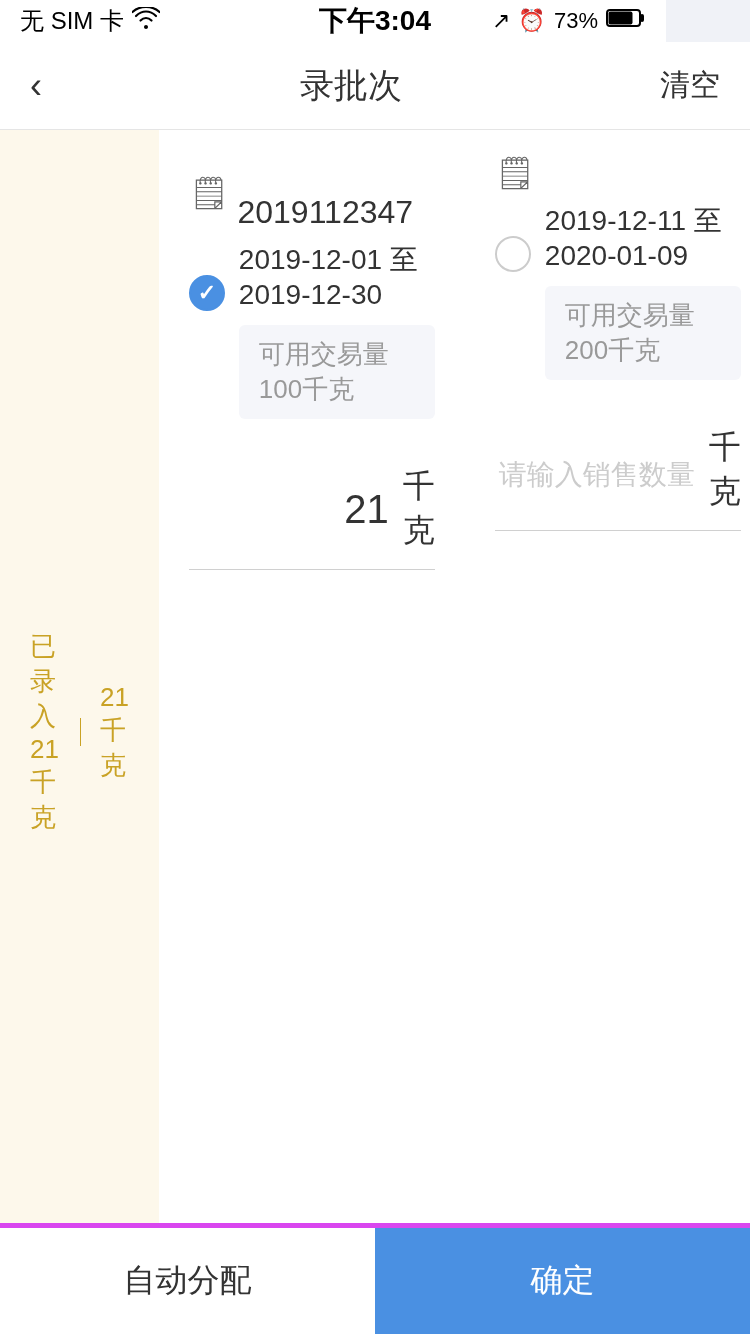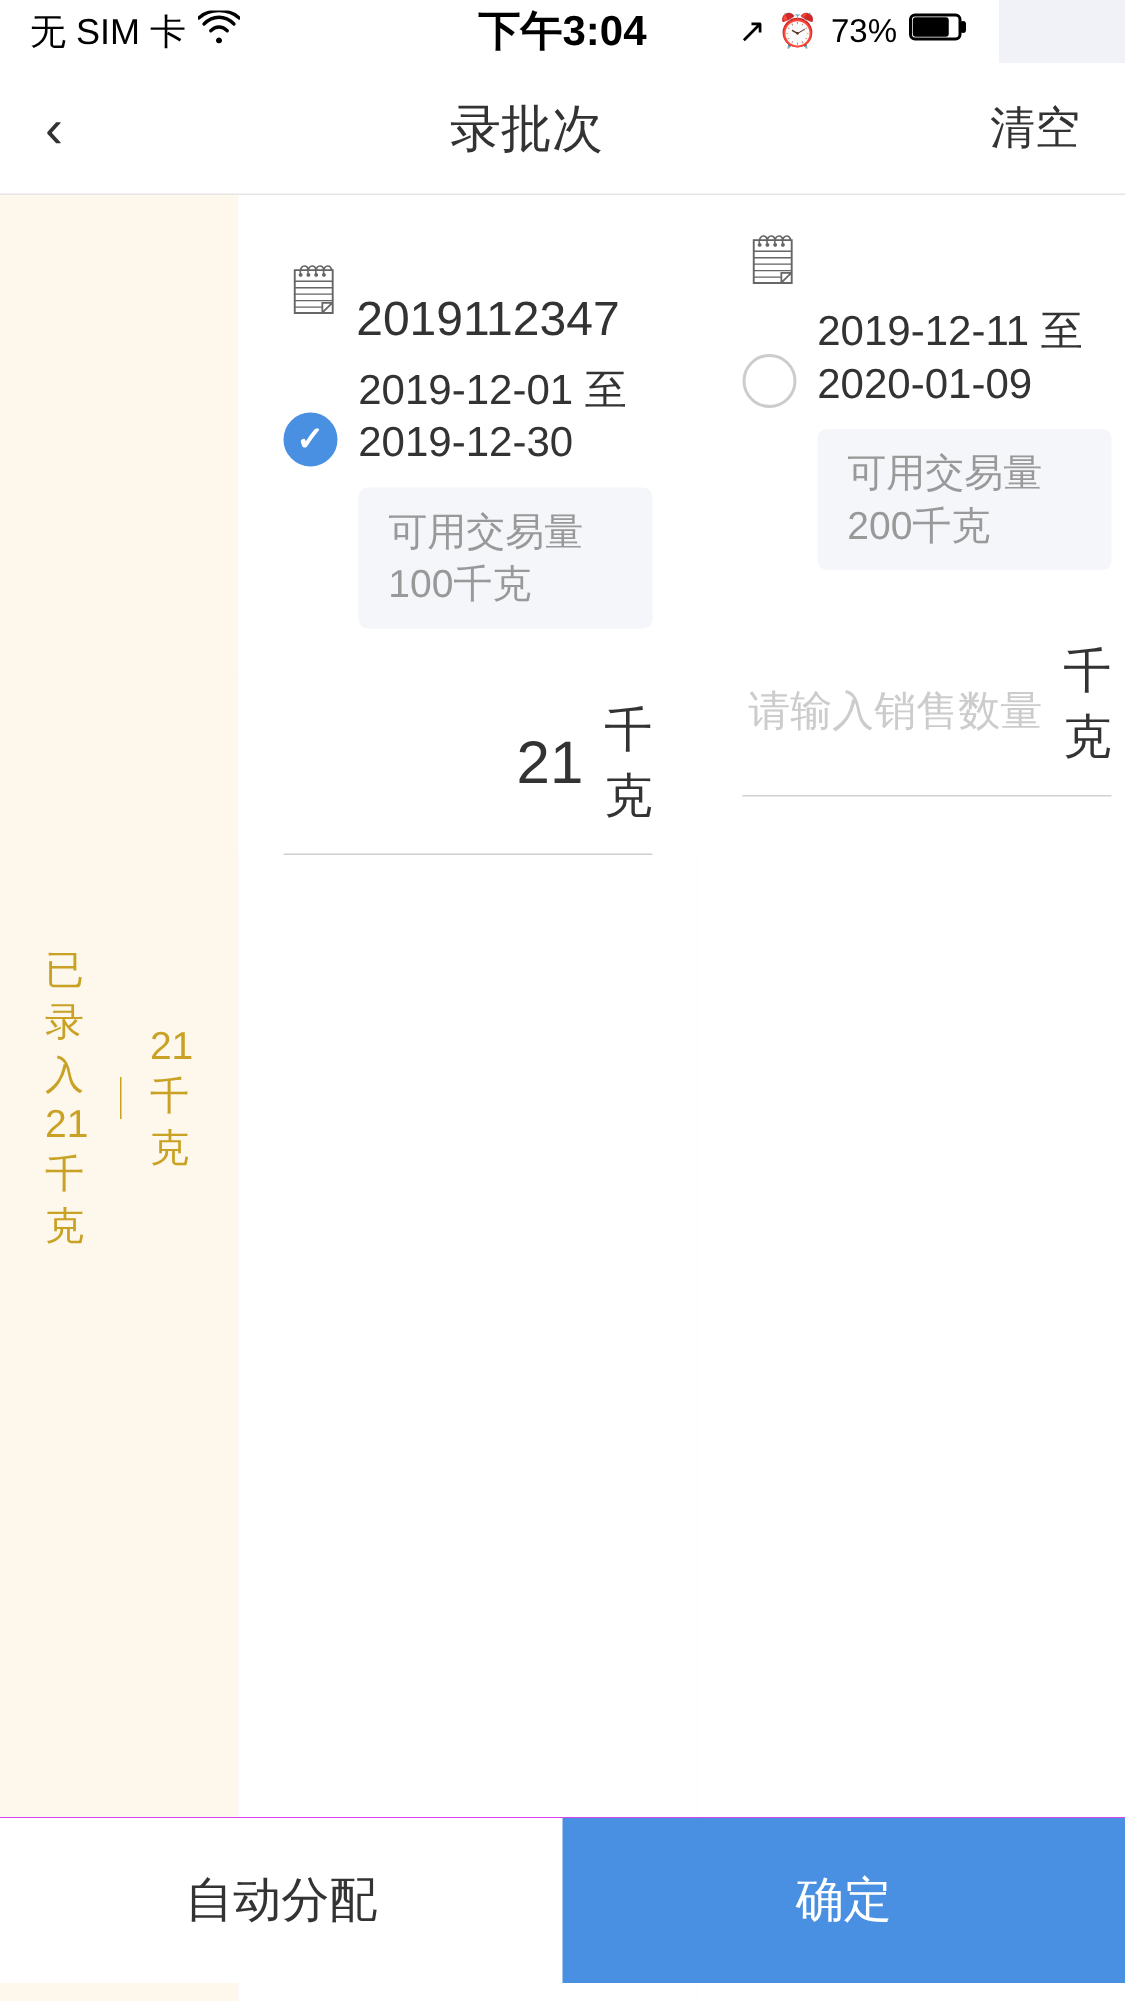--- a/index.html
+++ b/index.html
@@ -208,26 +208,26 @@
     
     .footer-space {
       flex: 1;
       background: #e8ecf5;
       min-height: 380px;
     }
 
     
     .bottom-bar {
       position: fixed;
-      bottom: 12px;
+      bottom: 0;
       left: 0;
       width: 750px;
       height: 111px;
       display: flex;
-      border-top: 1px solid #d946ef;
+      border-top: 5px solid #d946ef;
     }
     .btn-auto {
       flex: 1;
       background: #fff;
       font-size: 32px;
       color: #333;
       border: none;
       outline: none;
       cursor: pointer;
       display: flex;

